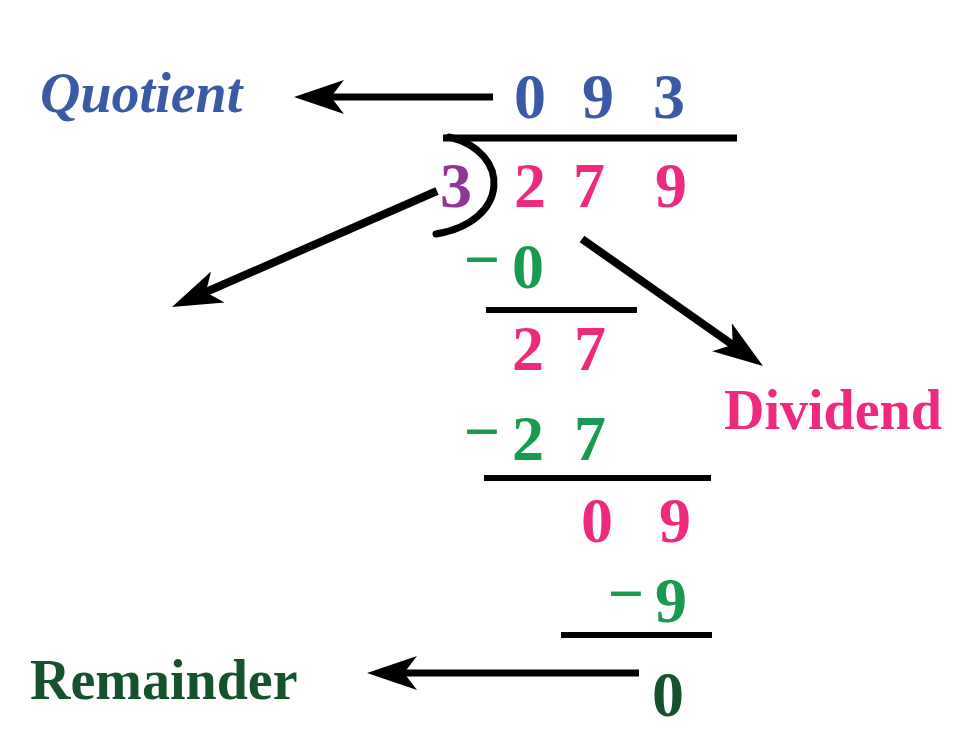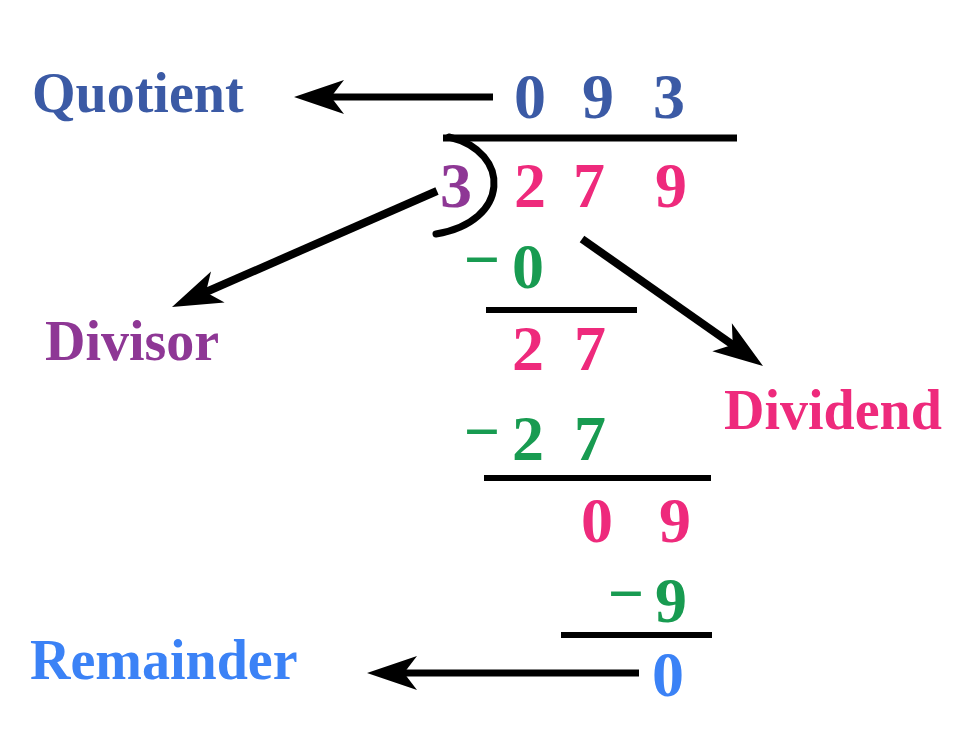--- a/index.html
+++ b/index.html
@@ -32,21 +32,21 @@
     line-height: 64px;
     white-space: nowrap;
     transform: translateX(-50%);
     text-align: center;
   }
   .minus { margin-top: -7px; }
   .c-blue   { color: #3b5aa5; }
   .c-purple { color: #8e3795; }
   .c-pink   { color: #ee2a7c; }
   .c-green  { color: #189b51; }
-  .c-orange { color: #3b82f6; }
+  .c-orange { color: #14532d; margin-top: 20px; }
 </style>
 </head>
 <body>
 
 <div class="canvas">
 
   <svg class="overlay" viewBox="0 0 974 744" aria-hidden="true">
 
     <g>
       <line x1="493" y1="97" x2="318" y2="97" stroke="#000" stroke-width="7"></line>
@@ -70,22 +70,21 @@
     <line x1="486" y1="310" x2="637" y2="310" stroke="#000" stroke-width="6"></line>
     <line x1="484" y1="478" x2="711" y2="478" stroke="#000" stroke-width="6"></line>
     <line x1="561" y1="635" x2="712" y2="635" stroke="#000" stroke-width="6"></line>
 
     <g>
       <line x1="639" y1="673" x2="392" y2="673" stroke="#000" stroke-width="7"></line>
       <polygon points="0,0 -50,-17 -37,0 -50,17" transform="translate(367,673) rotate(180)" fill="#000"></polygon>
     </g>
   </svg>
 
-  <div class="lbl c-blue" style="left:32px;  top:65px;">Quotient</div>
-  <div class="lbl c-purple" style="left:45px;  top:313px;">Divisor</div>
+  <div class="lbl c-blue" style="left:40px;  top:65px;font-style:italic;">Quotient</div>
   <div class="lbl c-pink" style="left:724px; top:382px;text-align:right;">Dividend</div>
   <div class="lbl c-orange" style="left:30px;  top:632px;">Remainder</div>
 
   <span class="digit c-blue" style="left:530px; top:65px;">0</span>
   <span class="digit c-blue" style="left:598px; top:65px;">9</span>
   <span class="digit c-blue" style="left:669px; top:65px;">3</span>
 
   <span class="digit c-purple" style="left:456px; top:154px;">3</span>
   <span class="digit c-pink" style="left:530px; top:154px;">2</span>
   <span class="digit c-pink" style="left:589px; top:154px;">7</span>

